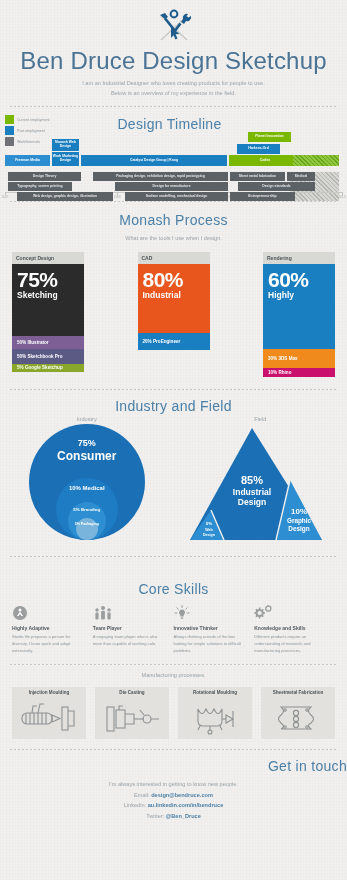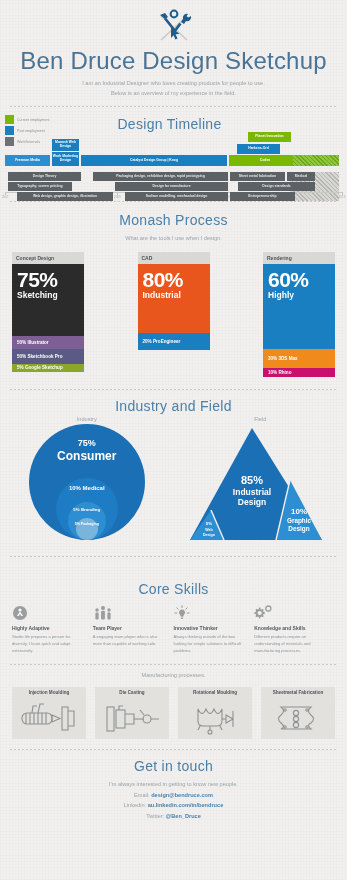--- a/index.html
+++ b/index.html
@@ -75,21 +75,21 @@
 
   
   .spec { margin-top:6px; }
   .sp-row { display:flex; justify-content:space-between; padding:0 12px; margin-top:7px; }
   .sp { width:74px; background:#e2e1dd; }
   .sp-h { text-align:center; font-size:4.6px; font-weight:bold; color:#4d545a; padding:3px 1px 2px; }
   .sp-img { height:42px; display:flex; align-items:center; justify-content:center; }
 
   
   .foot { margin-top:10px; }
-  .foot .sect-title { margin-top:8px; }
+  .foot .sect-title { margin-top:8px;text-align:right; }
   .foot p { text-align:center; font-size:5.6px; color:#9aa3ab; line-height:1.85; }
   .foot b { color:#4a7fa8; }
 </style>
 </head>
 <body>
 
 <div class="page">
 
   <div class="hero">
     <svg class="logo" width="46" height="36" viewBox="0 0 46 36">

